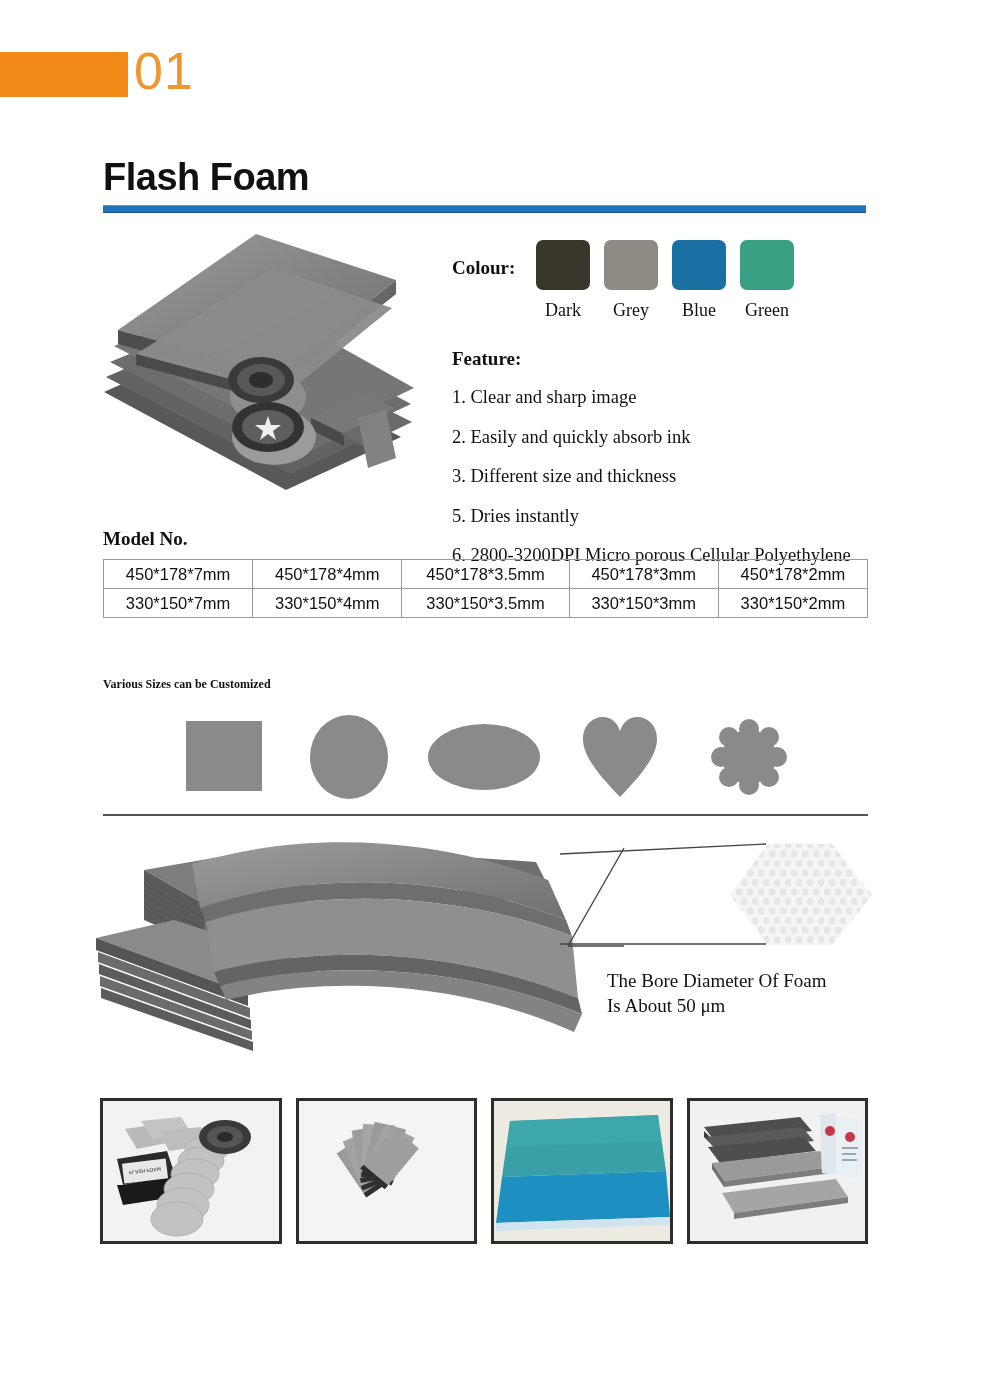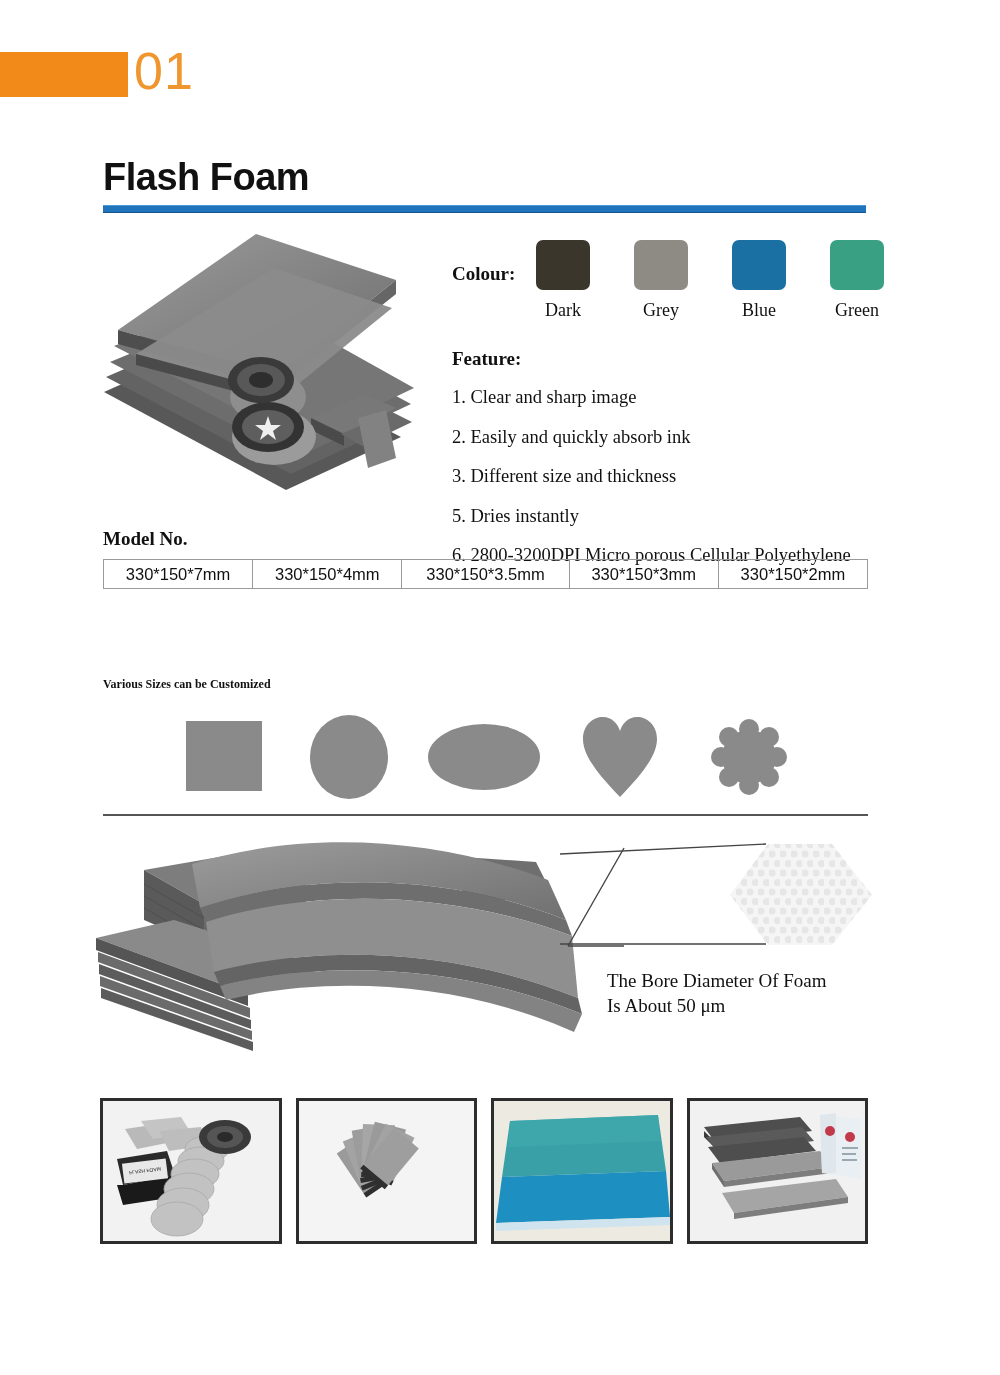--- a/index.html
+++ b/index.html
@@ -38,24 +38,24 @@
     border-top: 1px solid #4b9ad8;
     border-bottom: 1px solid #16558c;
   }
 
   
   .hero { position: absolute; left: 96px; top: 222px; width: 340px; height: 295px; }
 
   
   .colour-wrap { position: absolute; left: 452px; top: 240px; }
   .colour-label {
-    position: absolute; left: 0; top: 23px;
+    position: absolute; left: 0; top: 17px;
     font-size: 19px; font-weight: 700; color: #111;
   }
-  .swatches { position: absolute; left: 84px; top: 0; display: flex; gap: 44px; }
+  .swatches { position: absolute; left: 84px; top: 0; display: flex; gap: 14px; }
   .sw-item { width: 54px; text-align: center; }
   .sw-chip { width: 54px; height: 50px; border-radius: 7px; }
   .sw-name { margin-top: 10px; font-size: 18px; color: #111; }
 
   
   .feature-wrap { position: absolute; left: 452px; top: 348px; width: 440px; }
   .feature-title { font-size: 19px; font-weight: 700; color: #111; margin-bottom: 11px; }
   .feature-list { list-style: none; }
   .feature-list li { font-size: 18.5px; line-height: 23.5px; color: #111; white-space: nowrap; margin-top: 16px; }
 
@@ -195,20 +195,27 @@
       <li>2. Easily and quickly absorb ink</li>
       <li>3. Different size and thickness</li>
       <li>5. Dries instantly</li>
       <li>6. 2800-3200DPI Micro porous Cellular Polyethylene</li>
     </ul>
   </div>
 
   <div class="model-head">Model No.</div>
   <table class="models">
     <tbody>
+        <tr>
+      <td>450*178*7mm</td>
+      <td>450*178*4mm</td>
+      <td>450*178*3.5mm</td>
+      <td>450*178*3mm</td>
+      <td>450*178*2mm</td>
+    </tr>
     <tr>
       <td>330*150*7mm</td>
       <td>330*150*4mm</td>
       <td>330*150*3.5mm</td>
       <td>330*150*3mm</td>
       <td>330*150*2mm</td>
     </tr>
   </tbody>
     </table>
 

